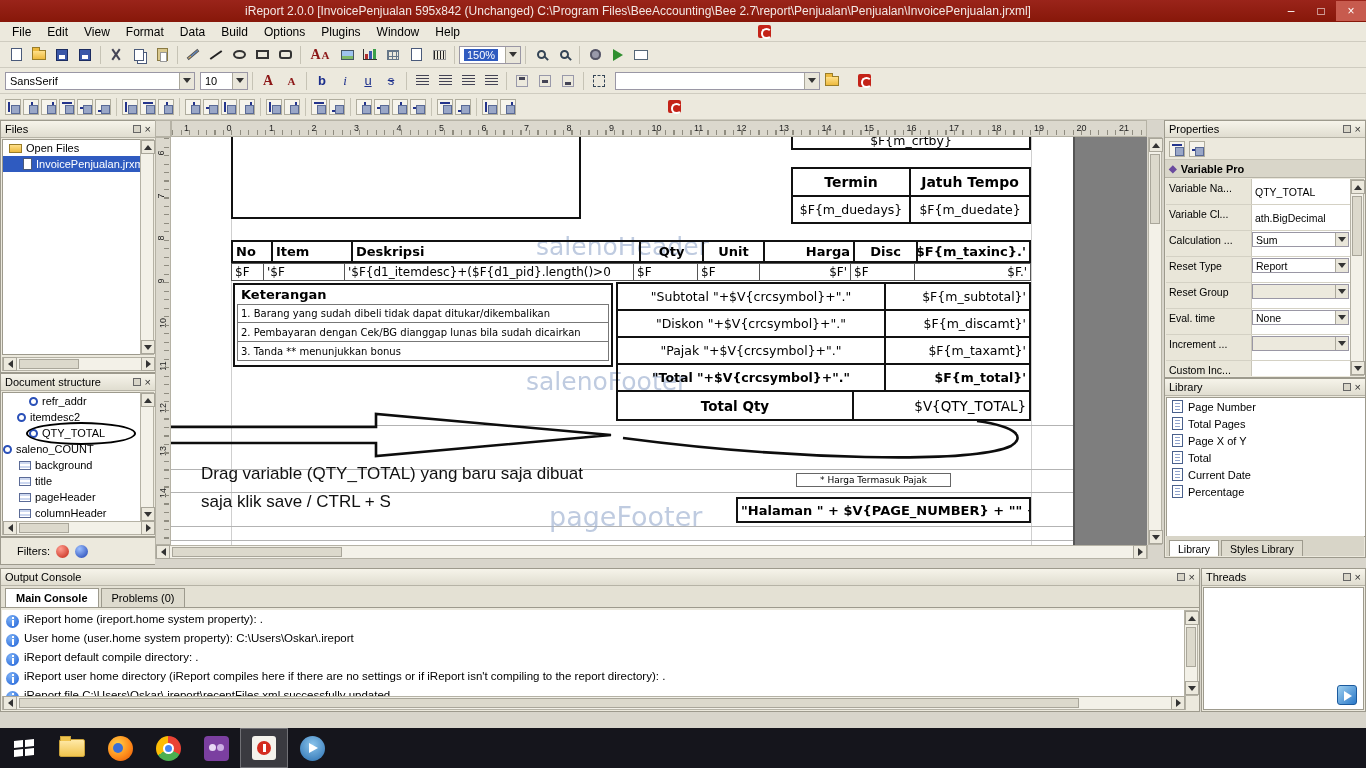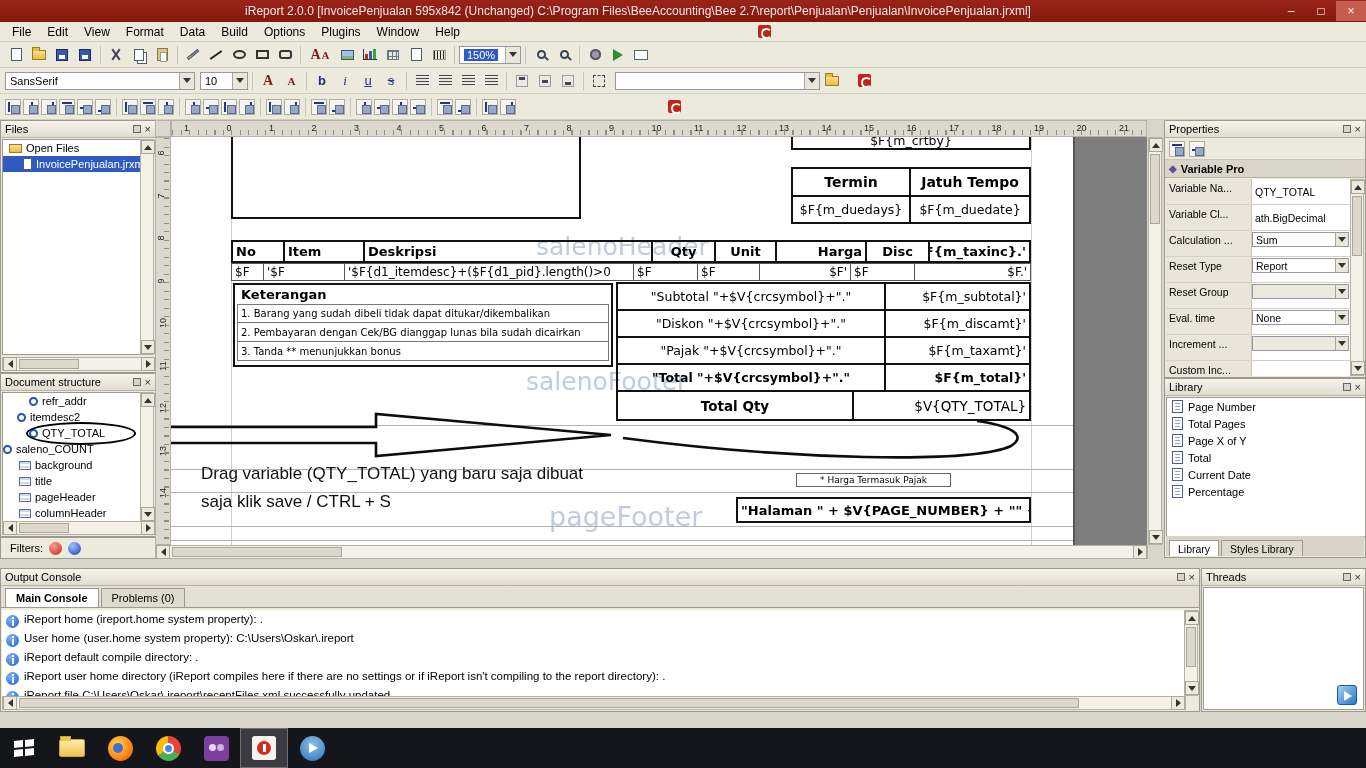--- a/index.html
+++ b/index.html
@@ -495,21 +495,21 @@
       <span class="sbtn">
           <i class="tri-l"></i>
         </span>
         <span class="thumbh" style="left:16px;width:50px"></span>
         <span class="sbtn">
           <i class="tri-r"></i>
         </span>
     </div>
   </div>
 
-  <div style="position:absolute;left:0;top:537px;width:156px;height:22px;background:#ece9dd;border:1px solid #9d9a8d;display:flex;align-items:center;gap:6px;padding-left:9px">
+  <div style="position:absolute;left:0;top:537px;width:156px;height:28px;background:#ece9dd;border:1px solid #9d9a8d;display:flex;align-items:center;gap:6px;padding-left:16px">
     <span>Filters:</span>
     <span class="fcirc fc-red"></span>
     <span class="fcirc fc-blue"></span>
   </div>
 
   <div class="design">
     <div class="rcorner"></div>
     <div class="hruler"><span><span class="rnum" style="left: 12px;">1</span><span class="rnum" style="left: 54.5px;">0</span><span class="rnum" style="left: 97px;">1</span><span class="rnum" style="left: 139.5px;">2</span><span class="rnum" style="left: 182px;">3</span><span class="rnum" style="left: 224.5px;">4</span><span class="rnum" style="left: 267px;">5</span><span class="rnum" style="left: 309.5px;">6</span><span class="rnum" style="left: 352px;">7</span><span class="rnum" style="left: 394.5px;">8</span><span class="rnum" style="left: 437px;">9</span><span class="rnum" style="left: 479.5px;">10</span><span class="rnum" style="left: 522px;">11</span><span class="rnum" style="left: 564.5px;">12</span><span class="rnum" style="left: 607px;">13</span><span class="rnum" style="left: 649.5px;">14</span><span class="rnum" style="left: 692px;">15</span><span class="rnum" style="left: 734.5px;">16</span><span class="rnum" style="left: 777px;">17</span><span class="rnum" style="left: 819.5px;">18</span><span class="rnum" style="left: 862px;">19</span><span class="rnum" style="left: 904.5px;">20</span><span class="rnum" style="left: 947px;">21</span></span></div>
     <div class="vruler"><span><span class="rnum v" style="top: 10px;">6</span><span class="rnum v" style="top: 52.5px;">7</span><span class="rnum v" style="top: 95px;">8</span><span class="rnum v" style="top: 137.5px;">9</span><span class="rnum v" style="top: 180px;">10</span><span class="rnum v" style="top: 222.5px;">11</span><span class="rnum v" style="top: 265px;">12</span><span class="rnum v" style="top: 307.5px;">13</span><span class="rnum v" style="top: 350px;">14</span></span></div>
 
@@ -537,21 +537,21 @@
           <div style="width:118px;justify-content:center;border-right:2px solid #111">Termin</div>
           <div style="flex:1;justify-content:center">Jatuh Tempo</div>
         </div>
         <div class="cellrow" style="height:25px;font-size:12.5px">
           <div style="width:118px;justify-content:center;border-right:2px solid #111">$F{m_duedays}</div>
           <div style="flex:1;justify-content:center">$F{m_duedate}</div>
         </div>
       </div>
 
       <div class="el cellrow" style="left:60px;top:103px;width:800px;height:23px;border:2px solid #111;font-weight:bold;font-size:13px">
-        <div style="width:52px;border-right:2px solid #111">No</div>
+        <div style="width:40px;border-right:2px solid #111">No</div>
         <div style="width:80px;border-right:2px solid #111">Item</div>
         <div style="width:288px;border-right:2px solid #111">Deskripsi</div>
         <div style="width:63px;border-right:2px solid #111;justify-content:center">Qty</div>
         <div style="width:61px;border-right:2px solid #111;justify-content:center">Unit</div>
         <div style="width:90px;border-right:2px solid #111;justify-content:flex-end">Harga</div>
         <div style="width:63px;border-right:2px solid #111;justify-content:center">Disc</div>
         <div style="flex:1;justify-content:flex-end">$F{m_taxinc}.'</div>
       </div>
 
       <div class="el cellrow" style="left:60px;top:126px;width:800px;height:18px;border:1px solid #555;font-size:12px">

